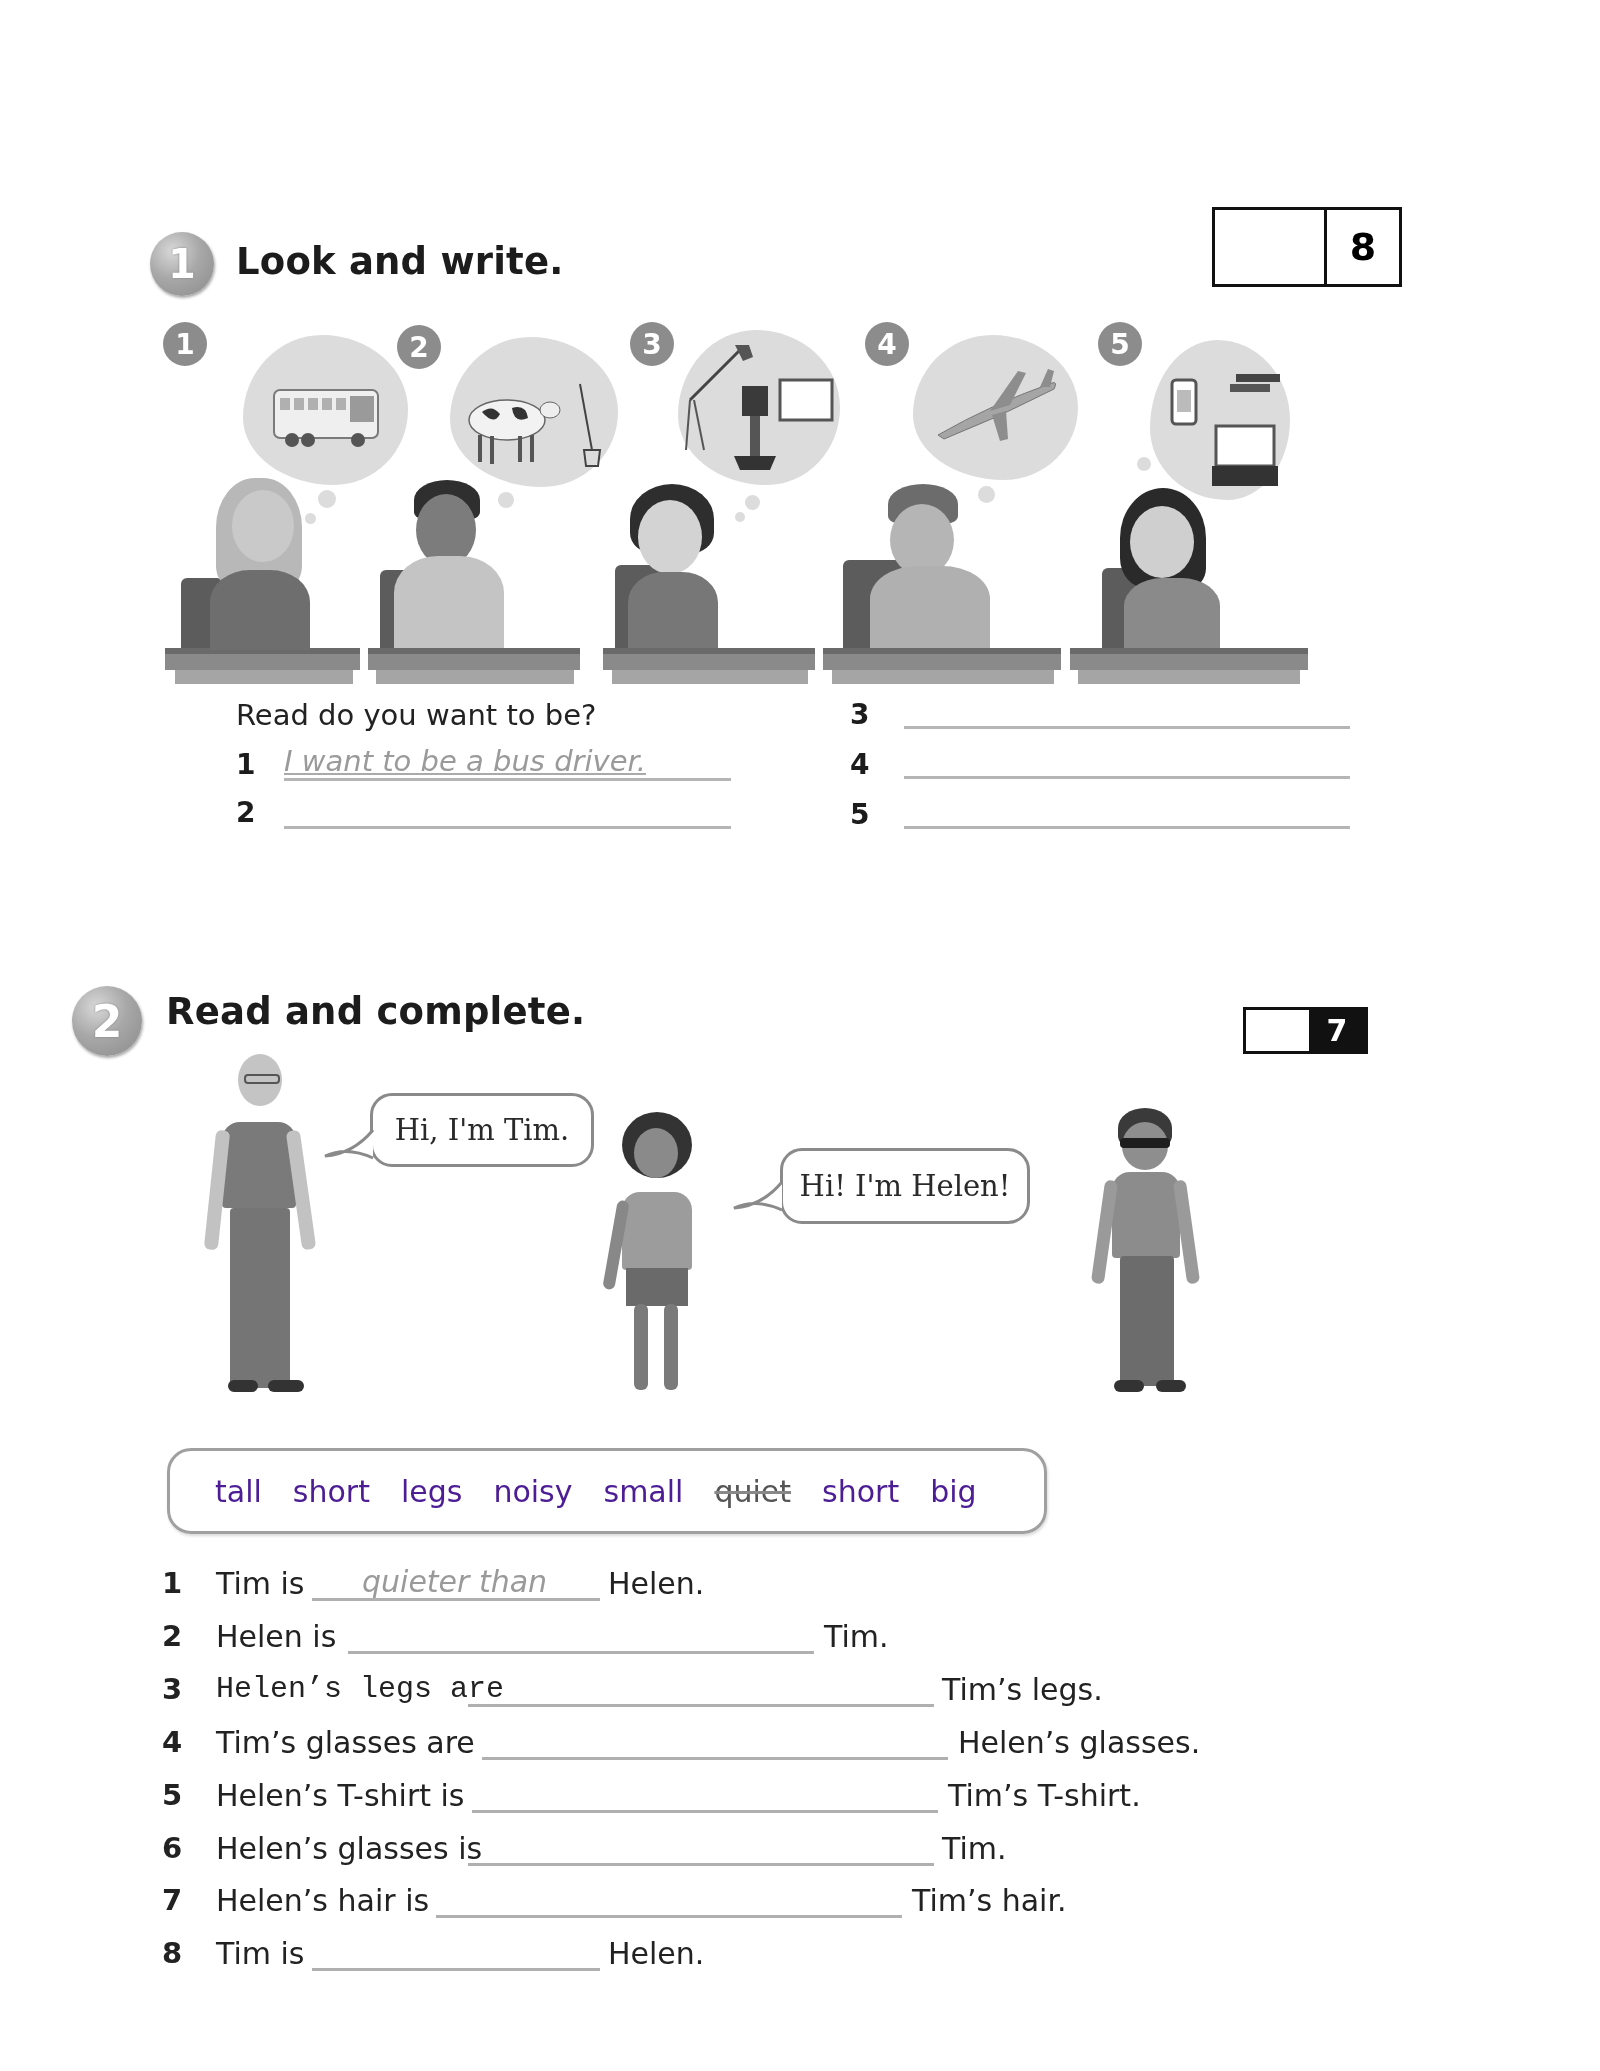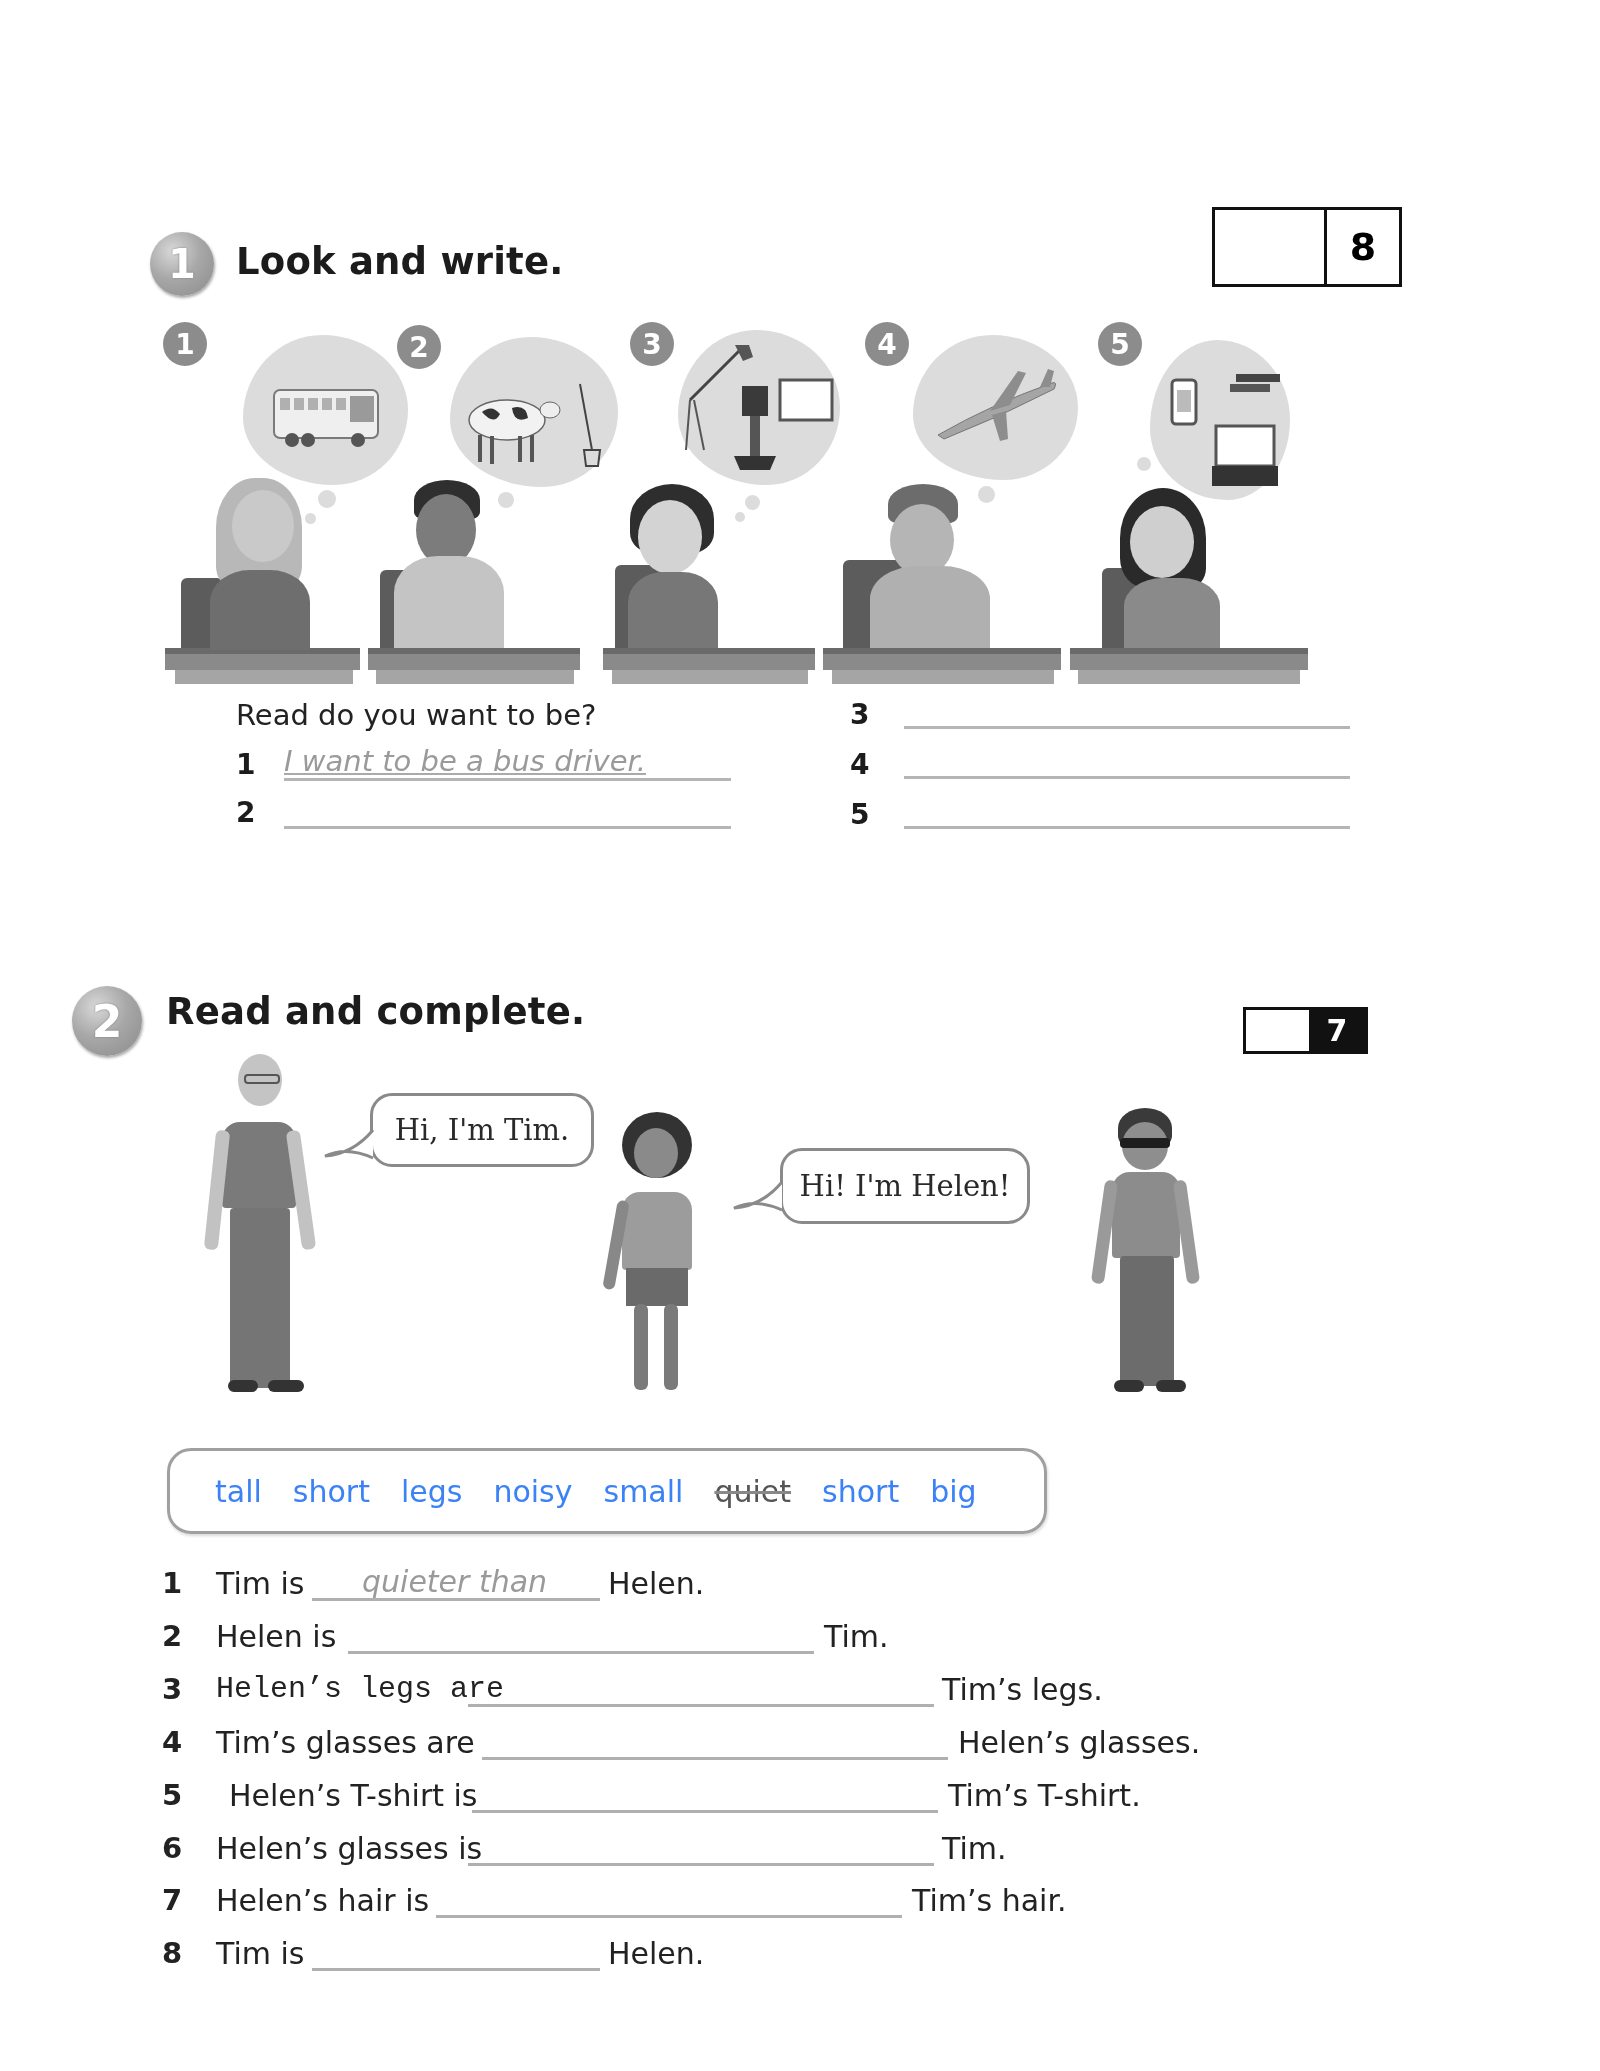--- a/index.html
+++ b/index.html
@@ -53,21 +53,21 @@
     font-family: "DejaVu Serif", serif;
   }
   .bubble-tail { position: absolute; }
 
   
   .wordbox {
     position: absolute; left: 167px; top: 1448px; width: 880px; height: 86px;
     border: 3px solid #a0a0a0; border-radius: 24px; box-shadow: 1px 2px 3px rgba(0,0,0,0.15);
     display: flex; align-items: center; padding-left: 45px; gap: 0;
   }
-  .word { font-size: 30px; color: #3b82f6; margin-right: 31px; }
+  .word { font-size: 30px; color: #4c1d95; margin-right: 31px; }
   .word.struck { text-decoration: line-through; text-decoration-color: #888; text-decoration-thickness: 3px; color: #555; }
 
   
   .s-row { position: absolute; left: 162px; height: 40px; font-size: 30px; color: #222; }
   .s-num { position: absolute; left: 0; top: 0; font-weight: bold; font-size: 29px; }
   .s-text { position: absolute; top: 0; white-space: nowrap; }
   .s-line { position: absolute; top: 32px; height: 3px; background: #b0b0b0; }
   .s-ans { position: absolute; top: -2px; font-style: italic; color: #9a9a9a; font-size: 30px; white-space: nowrap; }
 </style>
 </head>
@@ -312,21 +312,21 @@
   <span class="s-text" style="left:780px;">Tim’s legs.</span>
 </div>
 <div class="s-row" style="top:1725px;">
   <span class="s-num">4</span>
   <span class="s-text" style="left:54px;">Tim’s glasses are</span>
   <span class="s-line" style="left:320px;width:466px;"></span>
   <span class="s-text" style="left:796px;">Helen’s glasses.</span>
 </div>
 <div class="s-row" style="top:1778px;">
   <span class="s-num">5</span>
-  <span class="s-text" style="left:67px;">Helen’s T-shirt is</span>
+  <span class="s-text" style="left:54px;">Helen’s T-shirt is</span>
   <span class="s-line" style="left:310px;width:466px;"></span>
   <span class="s-text" style="left:786px;">Tim’s T-shirt.</span>
 </div>
 <div class="s-row" style="top:1831px;">
   <span class="s-num">6</span>
   <span class="s-text" style="left:54px;">Helen’s glasses is</span>
   <span class="s-line" style="left:306px;width:466px;"></span>
   <span class="s-text" style="left:780px;">Tim.</span>
 </div>
 <div class="s-row" style="top:1883px;">

